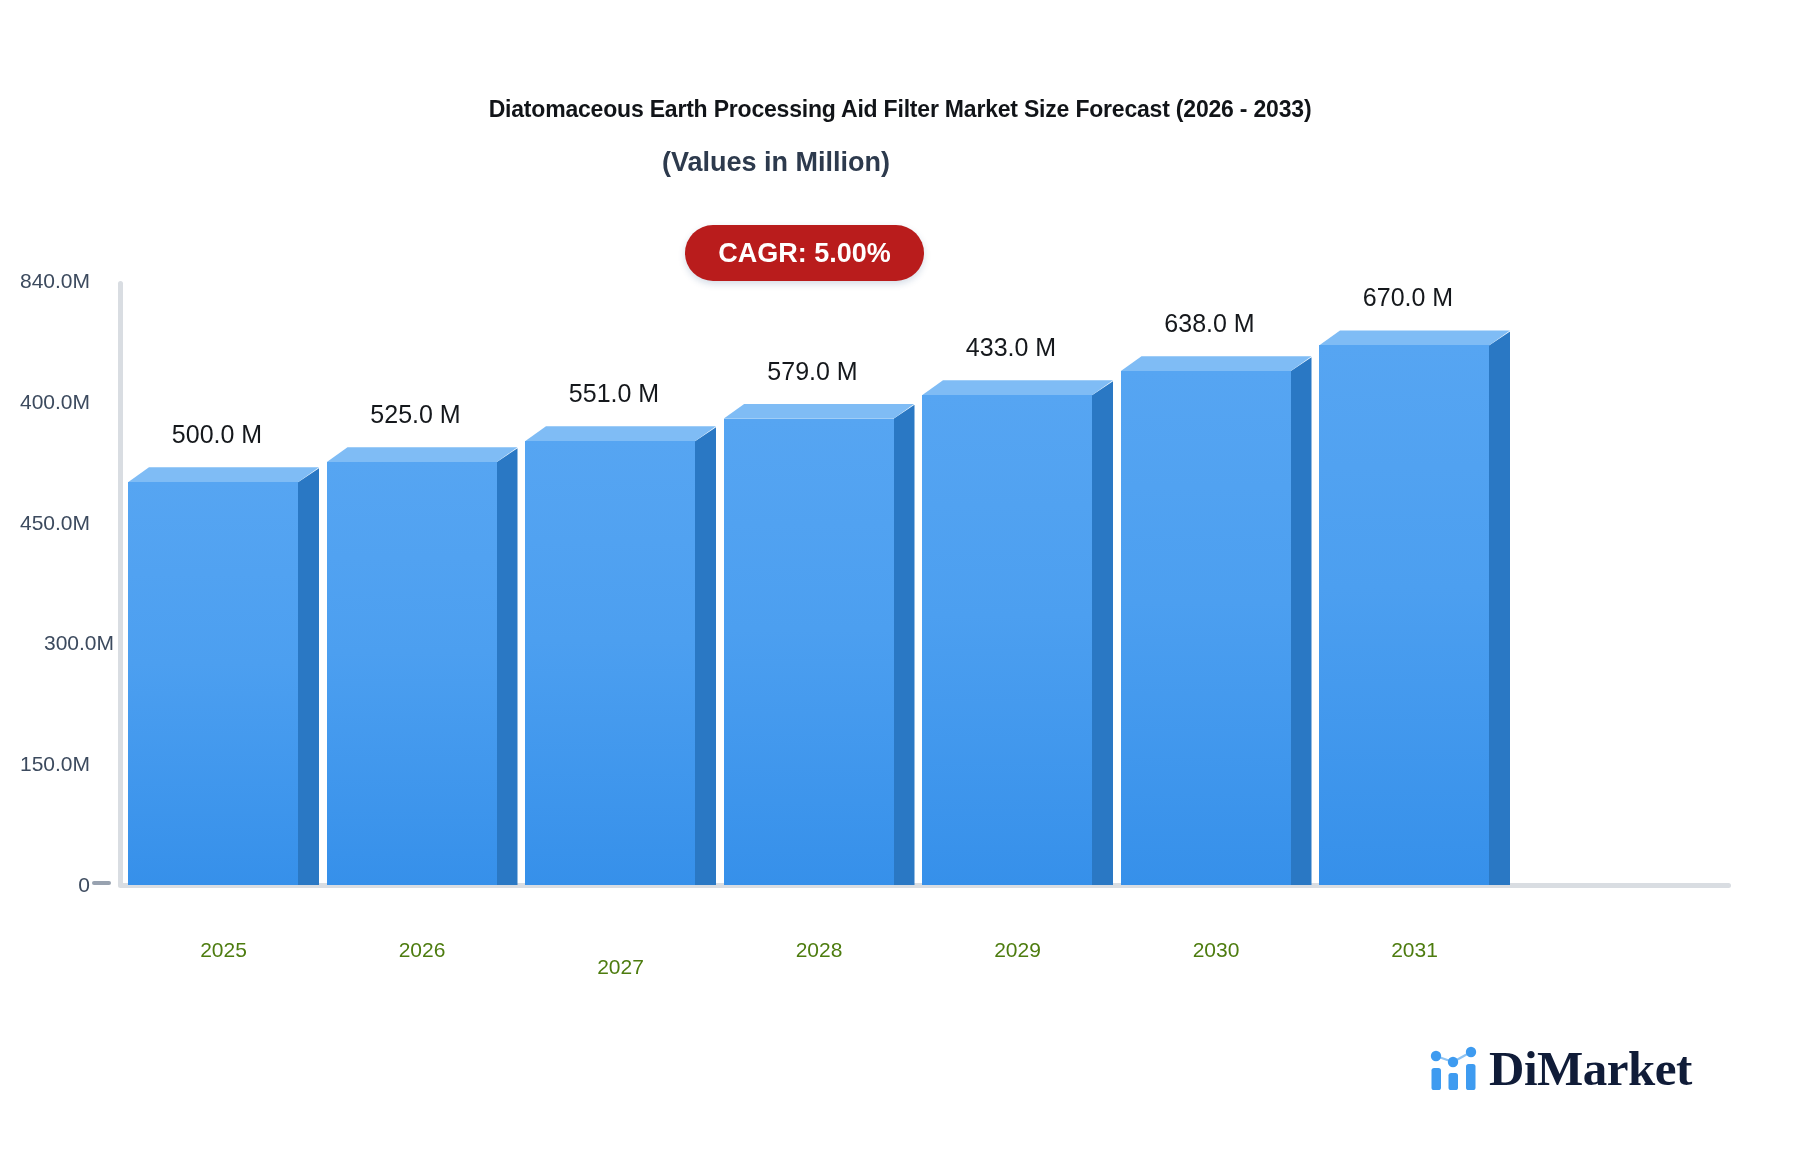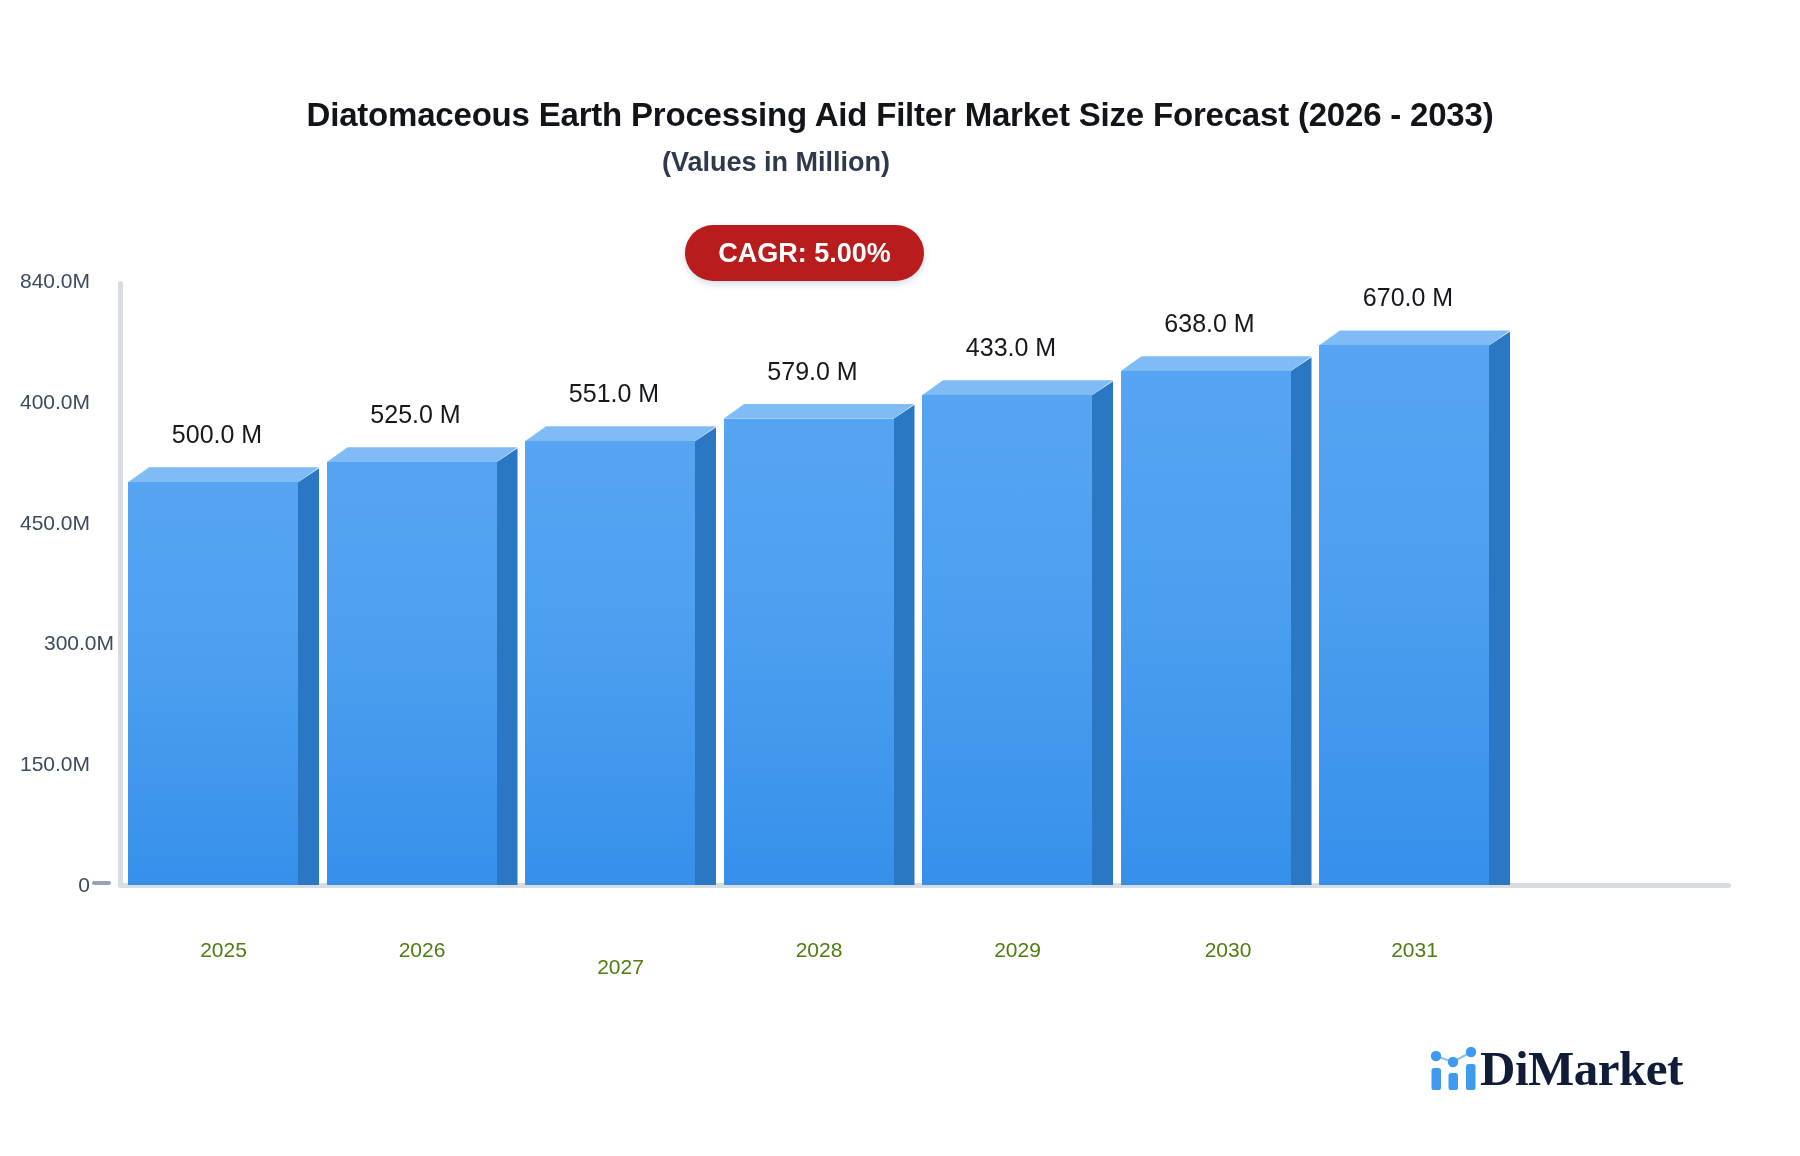--- a/index.html
+++ b/index.html
@@ -22,21 +22,21 @@
     height: 1156px;
   }
 
   
   .chart-title {
     position: absolute;
     left: 0;
     top: 96px;
     width: 1800px;
     text-align: center;
-    font-size: 33px;
+    font-size: 23px;
     font-weight: bold;
     color: #111418;
     letter-spacing: -0.2px;
     white-space: nowrap;
   }
   .chart-subtitle {
     position: absolute;
     left: 0;
     top: 147px;
     width: 1552px;
@@ -162,20 +162,21 @@
     white-space: nowrap;
   }
 
   
   .logo {
     position: absolute;
     left: 1428px;
     top: 1044px;
     display: flex;
     align-items: center;
+    gap: 9px;
   }
   .logo-icon {
     width: 52px;
     height: 48px;
     display: block;
   }
   .logo-text {
     font-family: "Liberation Serif", serif;
     font-size: 49px;
     font-weight: bold;
@@ -266,21 +267,21 @@
           <div class="bar-top" style="left: 0px; top: 0px; width: 191px;"></div>
         </div>
         <div class="bar-value-label" style="left: 1408px; top: 283.427px;">670.0 M</div>
       </div>
     <div id="x-ticks">
         <div class="x-tick-label" style="left: 223.5px;">2025</div>
         <div class="x-tick-label" style="left: 422px;">2026</div>
         <div class="x-tick-label" style="left: 620.5px; margin-top: 17px;">2027</div>
         <div class="x-tick-label" style="left: 819px;">2028</div>
         <div class="x-tick-label" style="left: 1017.5px;">2029</div>
-        <div class="x-tick-label" style="left: 1216px; margin-left: 12px;">2030</div>
+        <div class="x-tick-label" style="left: 1216px;">2030</div>
         <div class="x-tick-label" style="left: 1414.5px;">2031</div>
       </div>
   </div>
 
   <div class="logo">
     <span>
       <svg class="logo-icon" viewBox="0 0 52 48" xmlns="http://www.w3.org/2000/svg">
         <line x1="8" y1="11" x2="25" y2="17" stroke="#8DC3F3" stroke-width="2.2"></line>
         <line x1="25" y1="17" x2="43" y2="7" stroke="#8DC3F3" stroke-width="2.2"></line>
         <circle cx="8" cy="11" r="5.2" fill="#3E9BF0"></circle>

